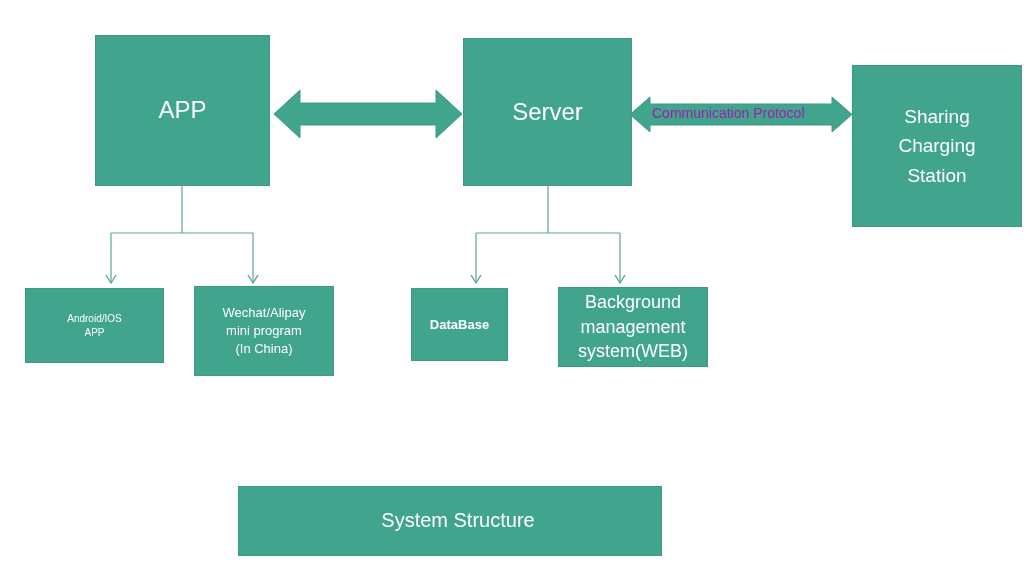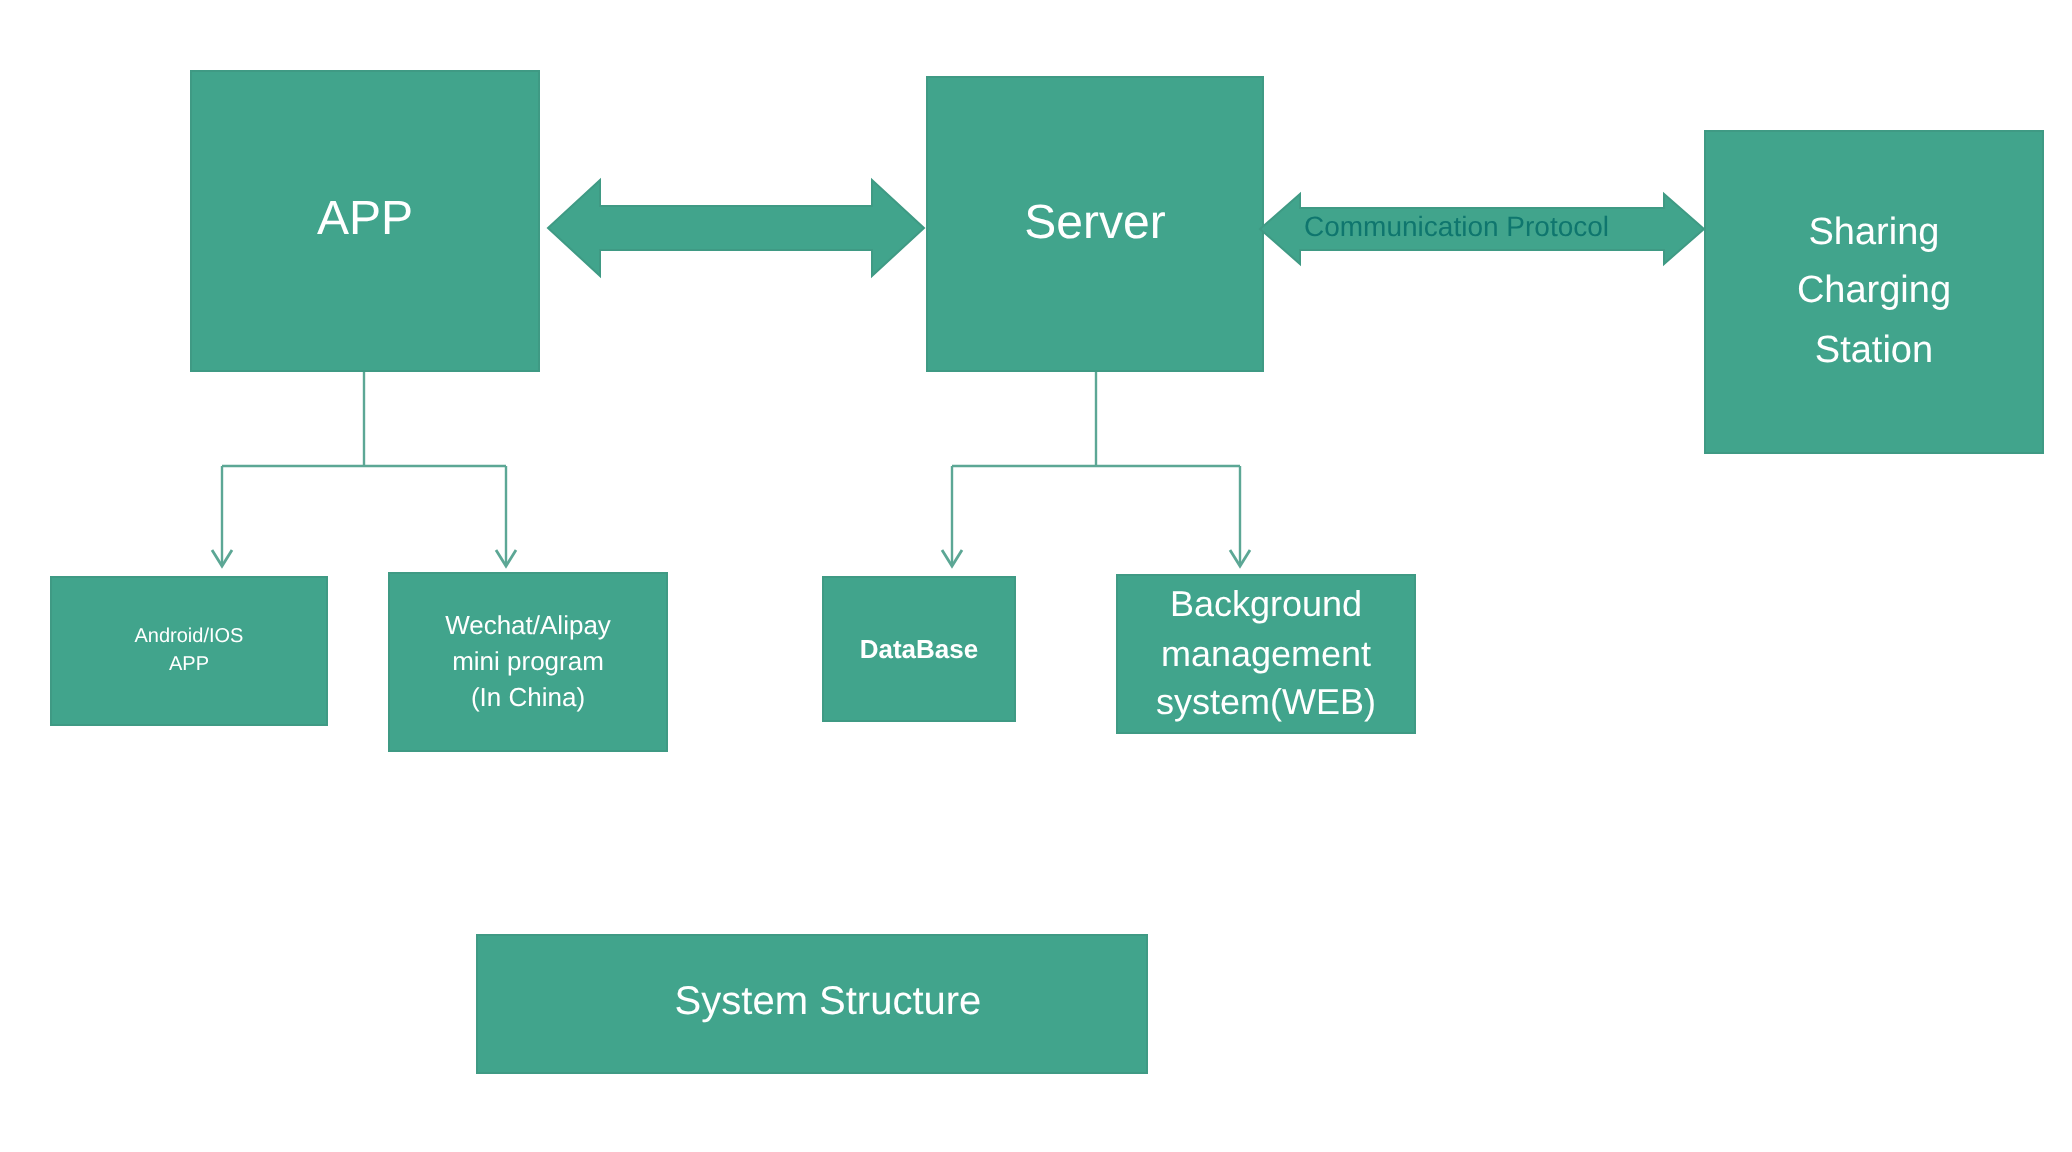--- a/index.html
+++ b/index.html
@@ -39,39 +39,39 @@
   #node-server   { left: 463px; top: 38px;  width: 169px; height: 148px; font-size: 24px; }
   #node-station  { left: 852px; top: 33px;  width: 170px; height: 162px; font-size: 19px; line-height: 1.55; margin-top: 32px; }
 
   
   #node-android  { left: 25px;  top: 288px; width: 139px; height: 75px; font-size: 10px; line-height: 1.38; }
   #node-wechat   { left: 194px; top: 286px; width: 140px; height: 90px; font-size: 13px; line-height: 1.38; }
   #node-database { left: 411px; top: 288px; width: 97px;  height: 73px; font-size: 13px; line-height: 1.38; font-weight: bold; }
   #node-backend  { left: 558px; top: 287px; width: 150px; height: 80px; font-size: 18px; line-height: 1.38; }
 
   
-  #node-caption  { left: 238px; top: 467px; width: 336px; height: 70px; font-size: 20px; padding-left: 16px; }
+  #node-caption  { left: 238px; top: 486px; width: 424px; height: 70px; font-size: 20px; padding-left: 16px; }
 
   
   .arrow-svg {
     position: absolute;
     overflow: visible;
   }
   #arrow-app-server { left: 274px; top: 86px;  width: 188px; height: 56px; }
   #arrow-comm       { left: 630px; top: 94px;  width: 222px; height: 41px; }
 
   .arrow-shape {
     fill: #41a48c;
     stroke: #3f9a84;
     stroke-width: 1;
   }
 
   .arrow-text {
     position: absolute;
-    color: #0f766e;
+    color: #a21caf;
     font-size: 14px;
     line-height: 1;
     white-space: nowrap;
     -webkit-font-smoothing: antialiased;
   }
   #comm-label { left: 652px; top: 106px; }
 
   
   .connector {
     position: absolute;

